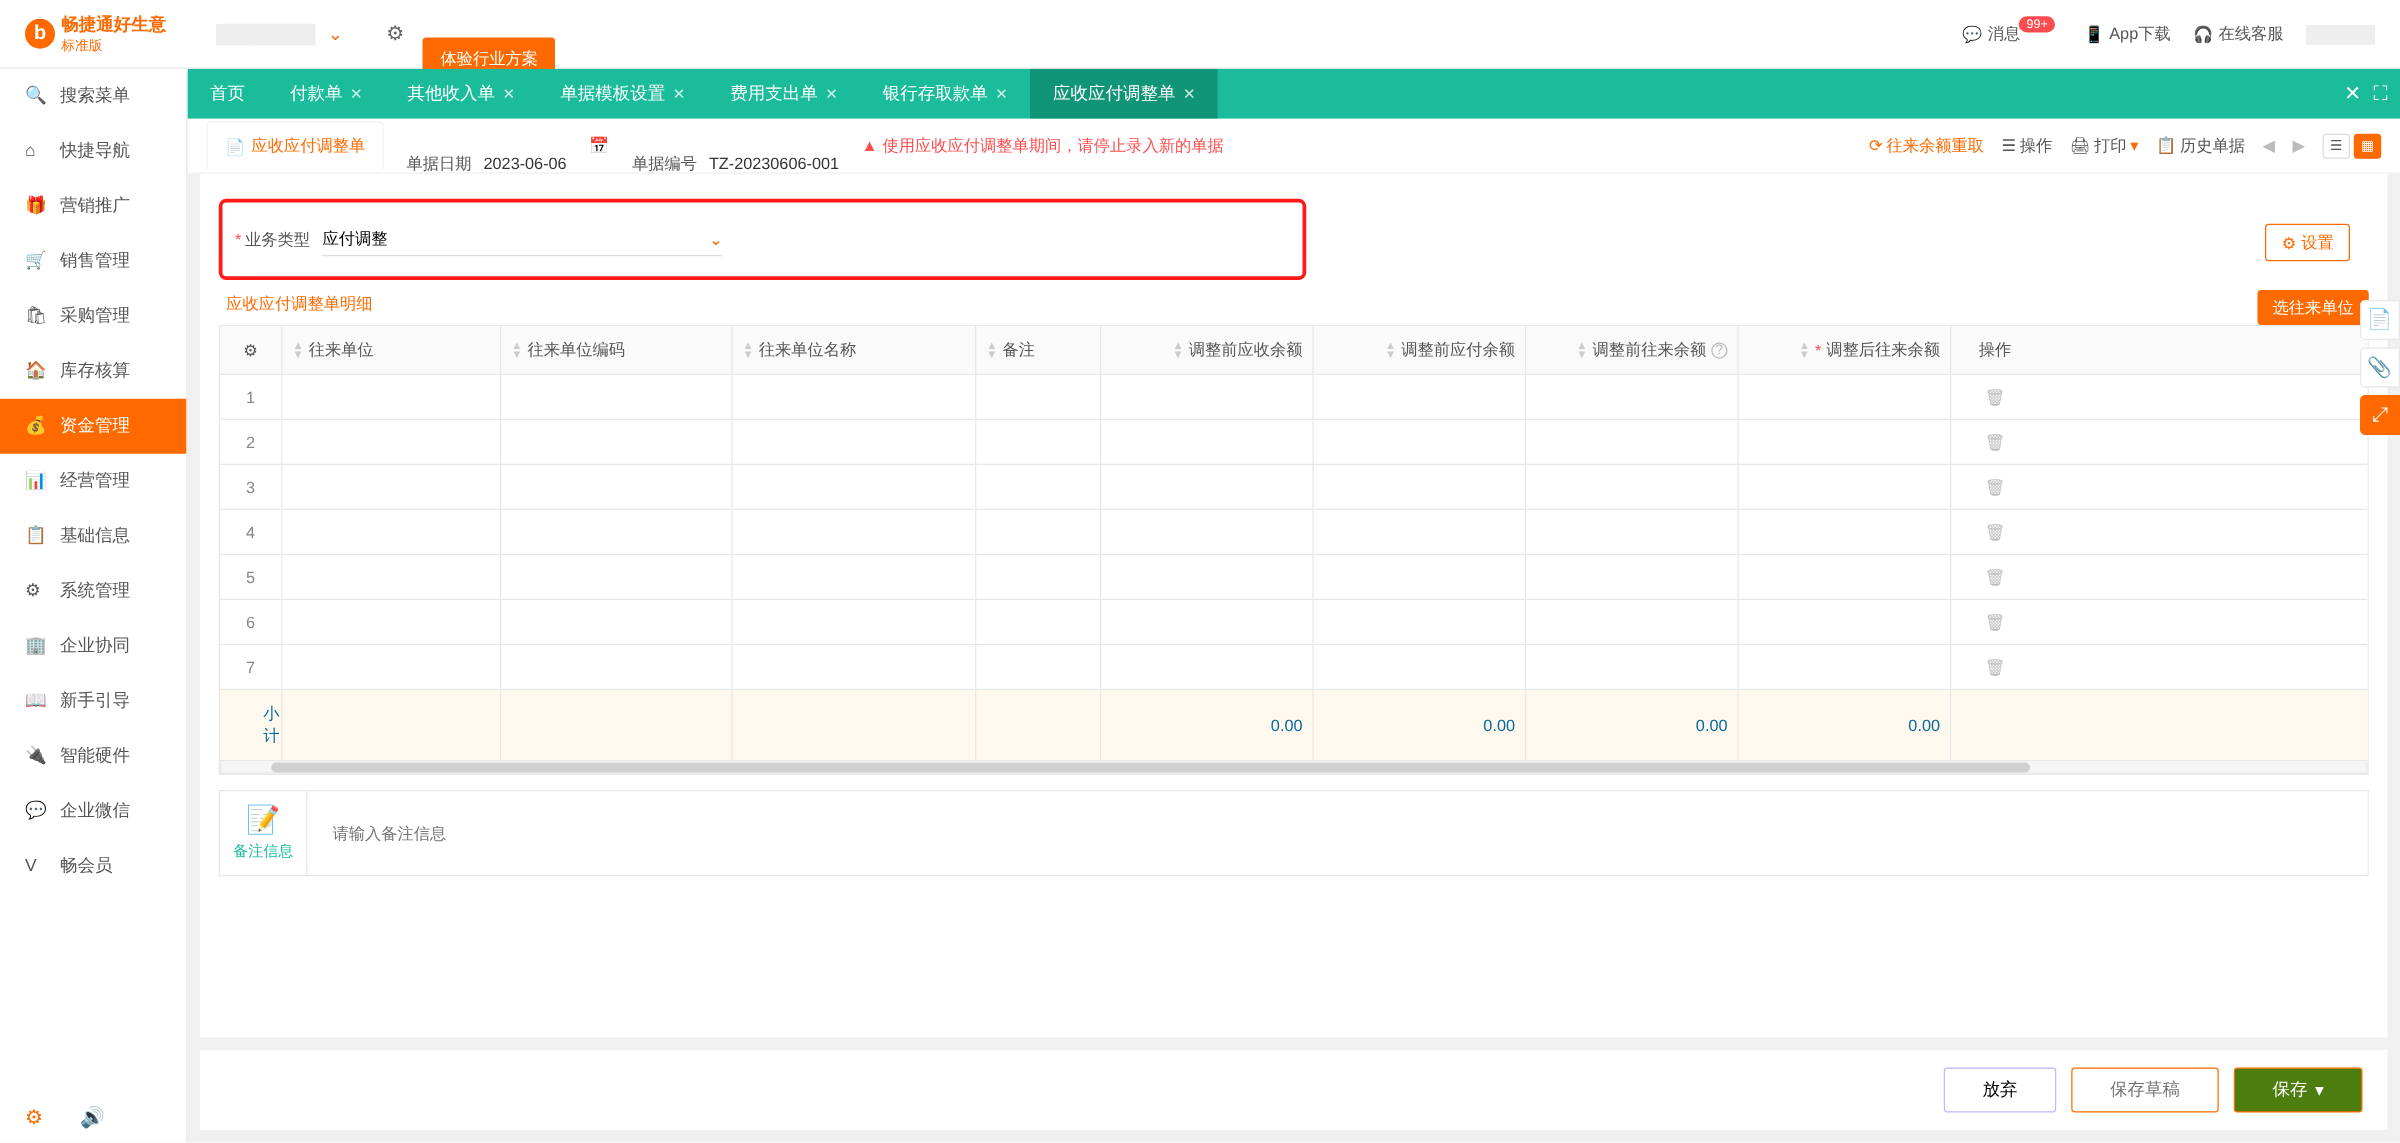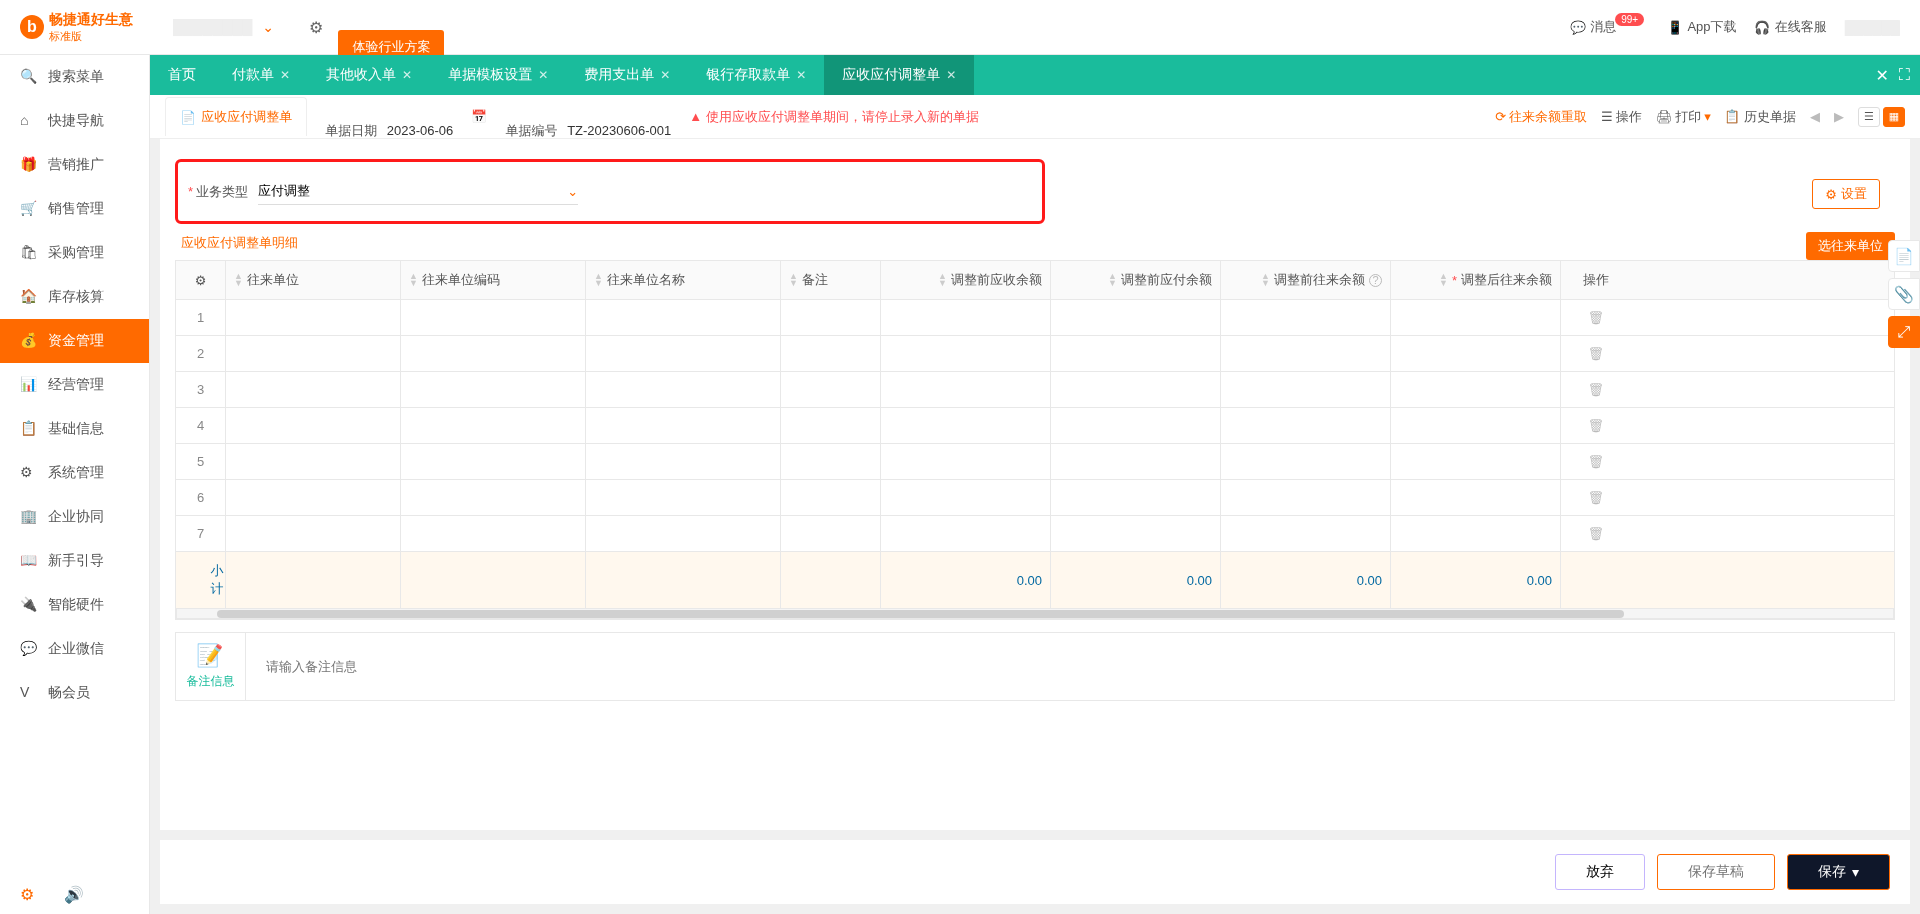--- a/index.html
+++ b/index.html
@@ -86,21 +86,21 @@
 .th-req { color: #ff4d4f; }
 
 
 .remark-block { display: flex; align-items: center; margin-top: 12px; border: 1px solid #e8e8e8; }
 .remark-icon { width: 70px; display: flex; flex-direction: column; align-items: center; gap: 4px; padding: 10px; color: #1abc9c; border-right: 1px solid #e8e8e8; font-size: 12px; }
 .remark-input { flex: 1; border: none; padding: 20px; font-size: 13px; outline: none; }
 
 .action-bar { display: flex; justify-content: flex-end; gap: 12px; padding: 14px 20px; background: #fff; margin: 0 10px 10px 10px; }
 .btn { padding: 8px 30px; border-radius: 3px; font-size: 14px; cursor: pointer; border: 1px solid #c4b5fd; background: #fff; }
 .btn-outline { border-color: #ff6a00; color: #737373; }
-.btn-primary { background: #0f172a; border-color: #ff6a00; color: #fff; display: flex; align-items: center; gap: 6px; }
+.btn-primary { background: #4d7c0f; border-color: #ff6a00; color: #fff; display: flex; align-items: center; gap: 6px; }
 
 
 .side-tools { position: fixed; right: 0; top: 240px; display: flex; flex-direction: column; gap: 6px; }
 .side-tool { width: 32px; height: 32px; background: #fff; border: 1px solid #e8e8e8; display: flex; align-items: center; justify-content: center; color: #888; border-radius: 4px 0 0 4px; cursor: pointer; }
 .side-tool.hl { background: #ff6a00; color: #fff; border-color: #ff6a00; }
 
 .hscroll { height: 10px; background: #f5f5f5; border: 1px solid #e8e8e8; border-top: none; position: relative; }
 .hscroll-thumb { position: absolute; left: 40px; width: 82%; height: 8px; background: #d0d0d0; border-radius: 4px; top: 1px; }
 </style>
 </head>

